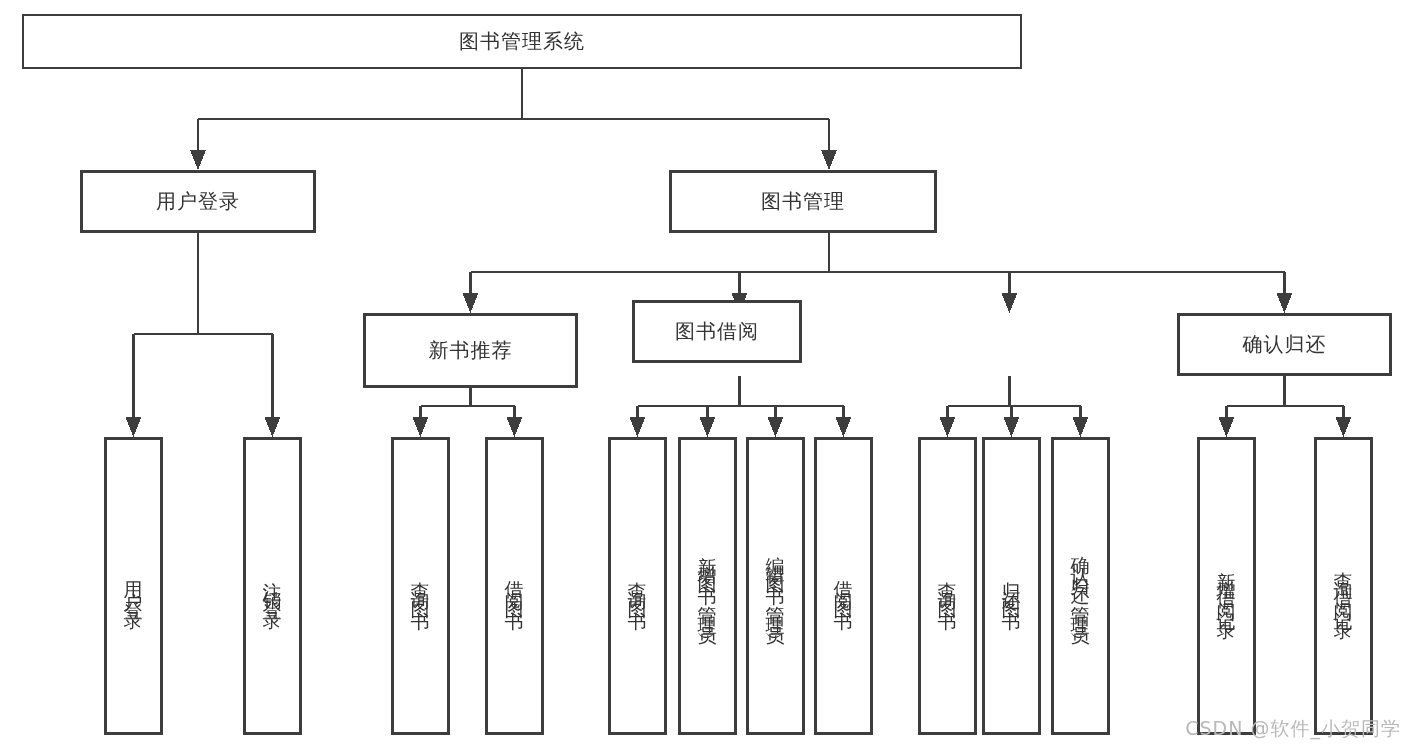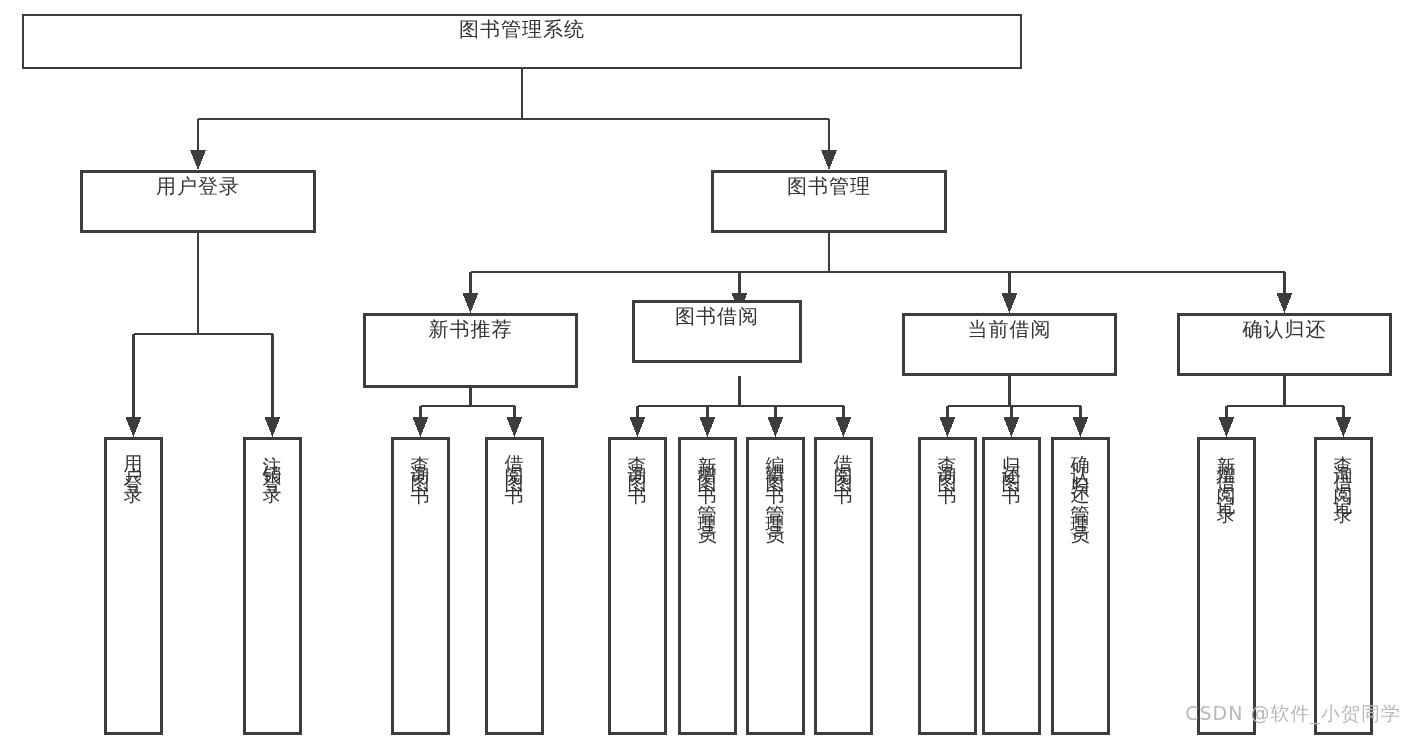--- a/index.html
+++ b/index.html
@@ -17,36 +17,36 @@
     color:var(--text);
     overflow:hidden;
   }
   svg.wires{position:absolute;left:0;top:0;z-index:1;}
   svg.wires path{shape-rendering:crispEdges;}
   .box{
     position:absolute;
     box-sizing:border-box;
     background:var(--box-bg);
     border:3px solid var(--line);
-    display:flex;align-items:flex-start;justify-content:center;
+    display:flex;align-items:center;justify-content:center;
     z-index:2;
     font-size:20px;
     letter-spacing:1px;
     white-space:nowrap;
   }
   .box.lv0{border-width:2px;}
   .vbox .vtext{
     writing-mode:vertical-rl;
     font-size:19px;
     letter-spacing:10px;
     line-height:1;
   }
   .watermark{
     position:absolute;
-    right:4px;bottom:20px;
+    right:4px;bottom:5px;
     z-index:3;
     color:var(--watermark);
     font-size:19px;
     letter-spacing:1px;
     white-space:nowrap;
     margin-left:8px;
   }
 </style>
 </head>
 <body>
@@ -91,32 +91,29 @@
     </g>
   </svg>
 
   <div class="box lv0" style="left:22px;top:14px;width:1000px;height:55px">
     <span>图书管理系统</span>
   </div>
 
   <div class="box" style="left:80px;top:170px;width:236px;height:63px">
     <span>用户登录</span>
   </div>
-  <div class="box" style="left:711px;top:170px;width:236px;height:63px">
+  <div class="box" style="left:669px;top:170px;width:268px;height:63px">
     <span>图书管理</span>
   </div>
 
   <div class="box" style="left:363px;top:313px;width:215px;height:75px">
     <span>新书推荐</span>
   </div>
   <div class="box" style="left:632px;top:300px;width:170px;height:63px">
     <span>图书借阅</span>
-  </div>
-  <div class="box" style="left:902px;top:313px;width:215px;height:63px">
-    <span>当前借阅</span>
   </div>
   <div class="box" style="left:1177px;top:313px;width:215px;height:63px">
     <span>确认归还</span>
   </div>
 
   <div class="box vbox" style="left:104px;top:437px;width:59px;height:298px">
     <span class="vtext">用户登录</span>
   </div>
   <div class="box vbox" style="left:243px;top:437px;width:59px;height:298px">
     <span class="vtext">注销登录</span>

